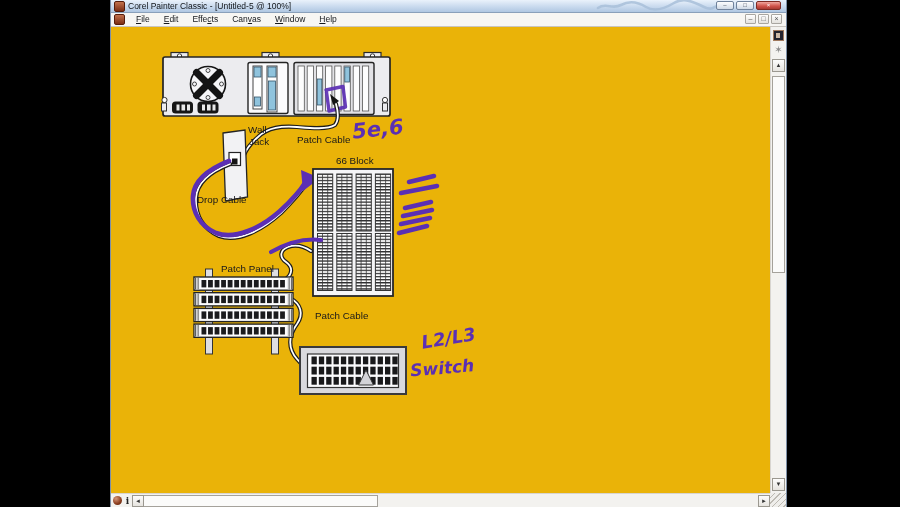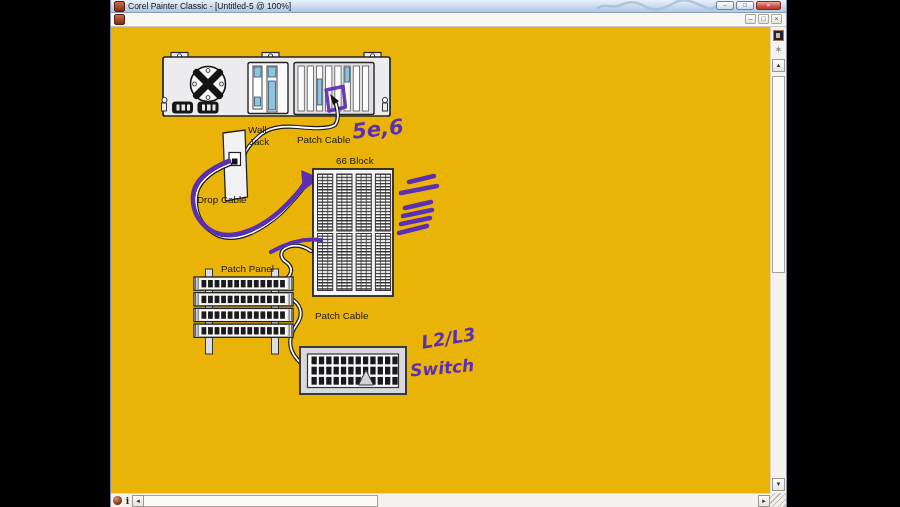--- a/index.html
+++ b/index.html
@@ -75,20 +75,28 @@
     </svg>
     <div class="tb-buttons">
       <div class="tb-btn">–</div>
       <div class="tb-btn">□</div>
       <div class="tb-btn close">×</div>
     </div>
   </div>
 
   <div class="menubar">
     <div class="mb-icon"></div>
+    <div class="menu-items">
+        <div class="menu-item"><u>F</u>ile</div>
+        <div class="menu-item"><u>E</u>dit</div>
+        <div class="menu-item">Effe<u>c</u>ts</div>
+        <div class="menu-item">Can<u>v</u>as</div>
+        <div class="menu-item"><u>W</u>indow</div>
+        <div class="menu-item"><u>H</u>elp</div>
+      </div>
     <div class="child-controls">
       <div class="cc-btn">–</div>
       <div class="cc-btn">□</div>
       <div class="cc-btn">×</div>
     </div>
   </div>
 
   <div class="docarea">
     <div class="canvas">
       <svg width="659" height="466" viewBox="111 27 659 466">

